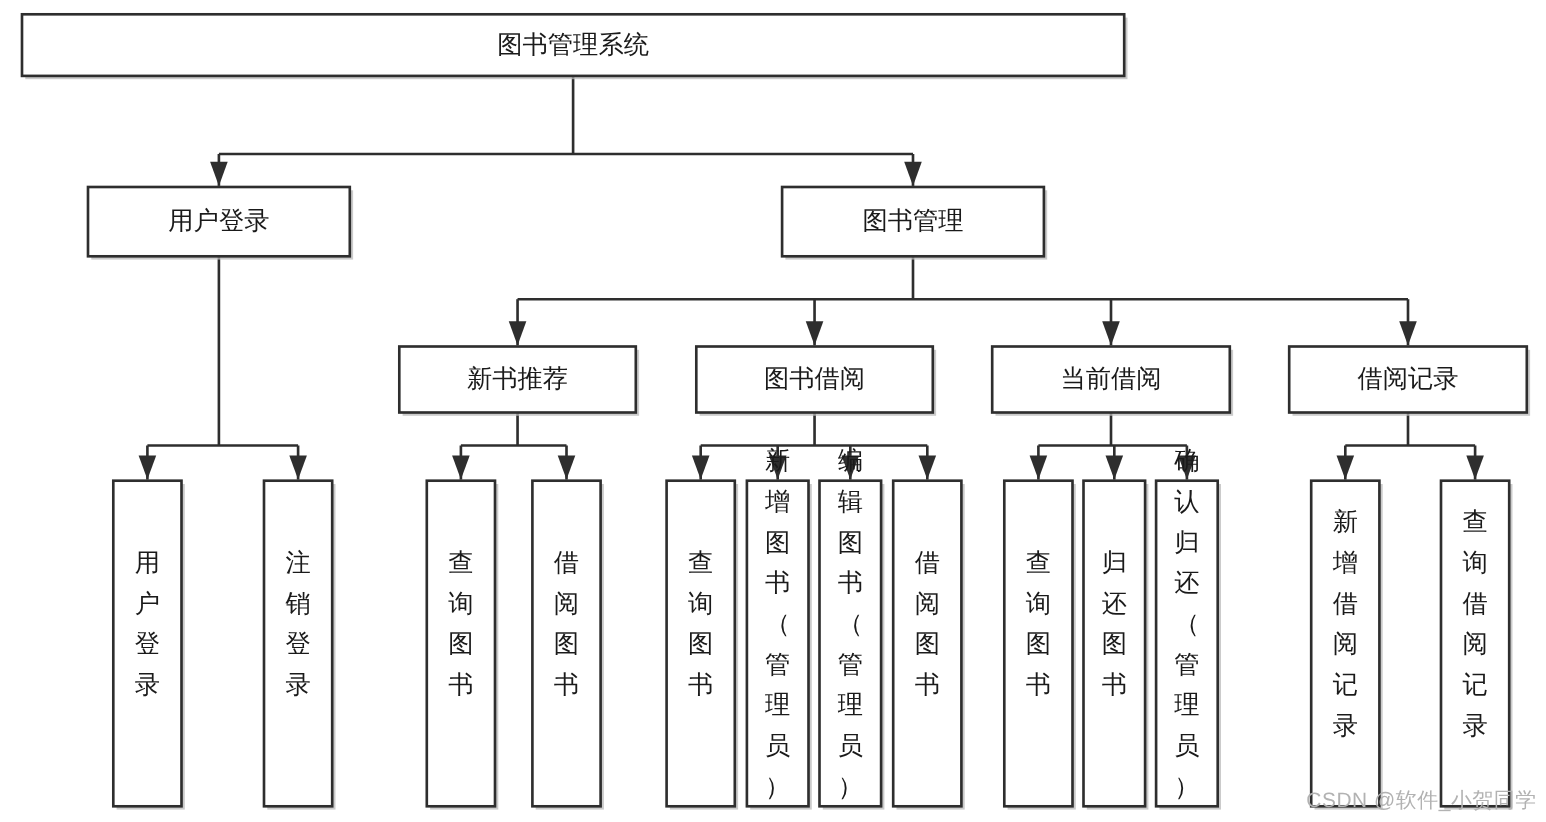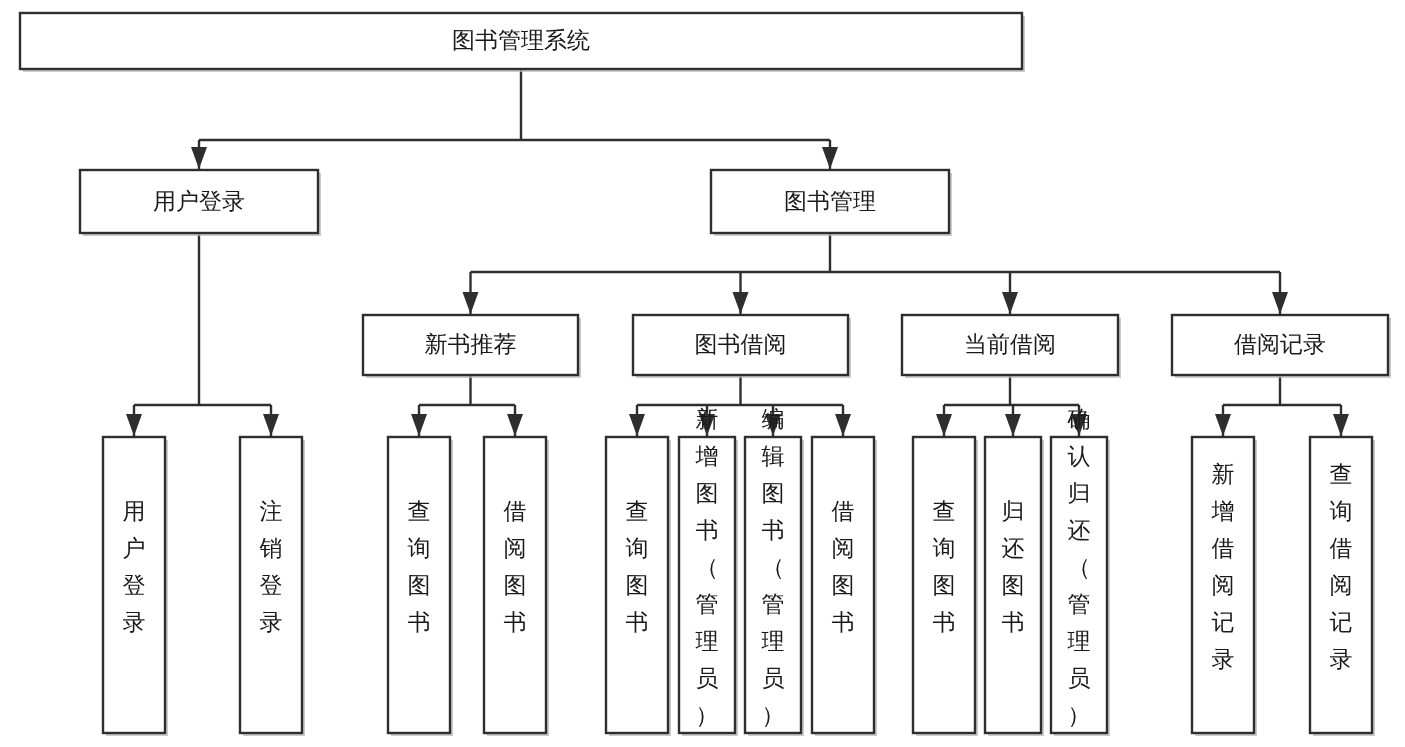--- a/index.html
+++ b/index.html
@@ -272,14 +272,15 @@
         </g>
         <g>
           <rect x="1313" y="440" width="62" height="296" class="node-rect-shadow"></rect>
           <rect x="1310" y="437" width="62" height="296" class="node-rect"></rect>
           <text x="1341" y="0" class="node-label-v"><tspan x="1341" y="476">查</tspan><tspan x="1341" y="513">询</tspan><tspan x="1341" y="550">借</tspan><tspan x="1341" y="587">阅</tspan><tspan x="1341" y="624">记</tspan><tspan x="1341" y="661">录</tspan></text>
         </g>
       </g>
 
   </svg>
 
+  <div class="watermark-text">CSDN @软件_小贺同学</div>
 
 </div>
 
 </body></html>

